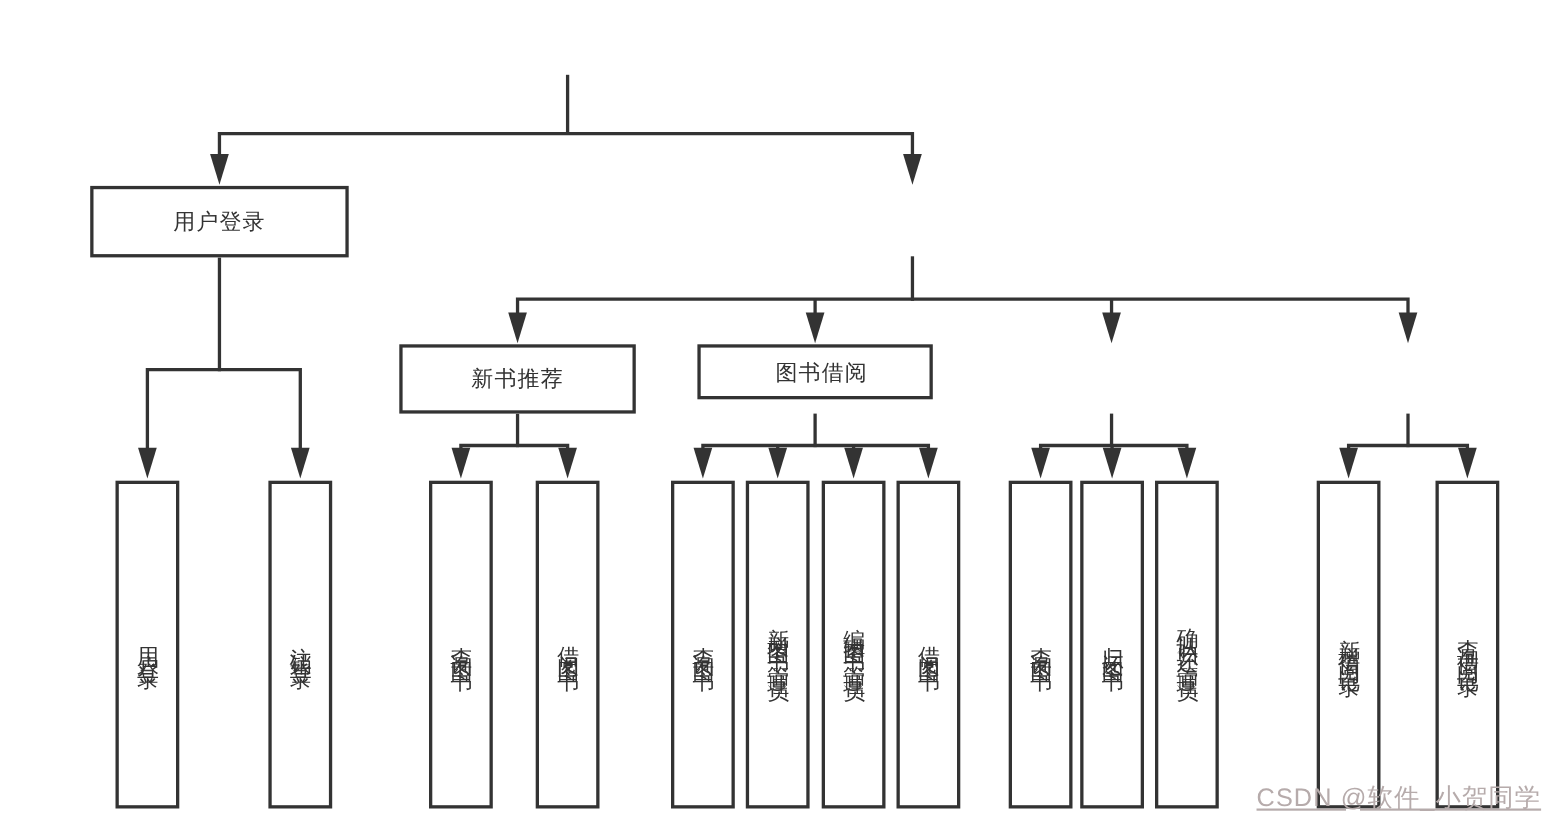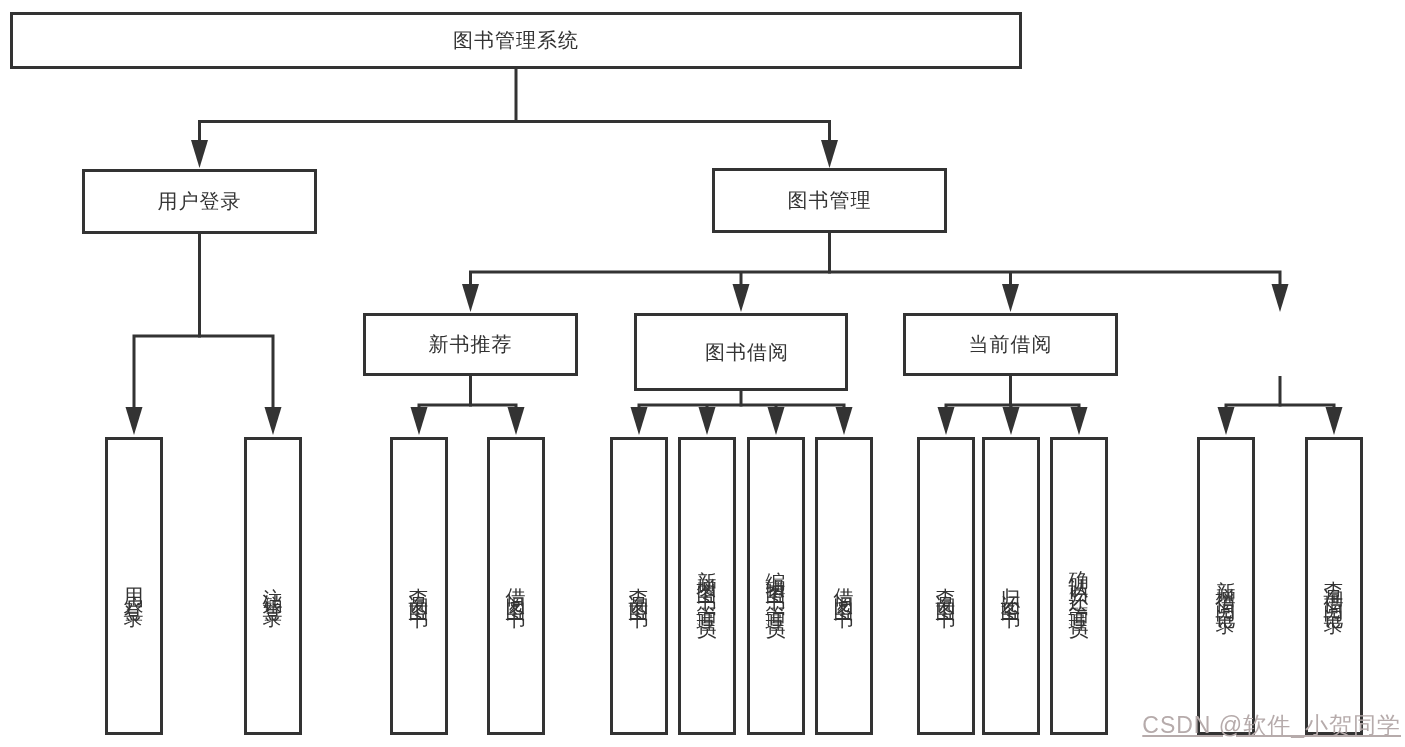--- a/index.html
+++ b/index.html
@@ -106,39 +106,30 @@
     </g>
 
     <g>
       <line x1="1280" y1="376" x2="1280" y2="406.5"></line>
       <polyline points="1226,409 1226,405 1334,405 1334,409"></polyline>
       <polygon points="1217.5,407 1234.5,407 1226,435"></polygon>
       <polygon points="1325.5,407 1342.5,407 1334,435"></polygon>
     </g>
   </svg>
 
-  <div class="hbox" style="left:10px;top:12px;width:1012px;height:57px;">
-    <span>图书管理系统</span>
-  </div>
 
   <div class="hbox" style="left:82px;top:169px;width:235px;height:65px;">
     <span>用户登录</span>
-  </div>
-  <div class="hbox" style="left:712px;top:168px;width:235px;height:65px;">
-    <span>图书管理</span>
   </div>
 
   <div class="hbox" style="left:363px;top:313px;width:215px;height:63px;">
     <span>新书推荐</span>
   </div>
-  <div class="hbox" style="left:634px;top:313px;width:214px;height:78px;padding-left:12px;">
+  <div class="hbox" style="left:634px;top:313px;width:214px;height:50px;padding-left:12px;">
     <span>图书借阅</span>
-  </div>
-  <div class="hbox" style="left:903px;top:313px;width:215px;height:63px;">
-    <span>当前借阅</span>
   </div>
 
   <div class="vbox" style="left:105px;">
     <span class="vtext">用户登录</span>
   </div>
   <div class="vbox" style="left:244px;">
     <span class="vtext">注销登录</span>
   </div>
 
   <div class="vbox" style="left:390px;">

